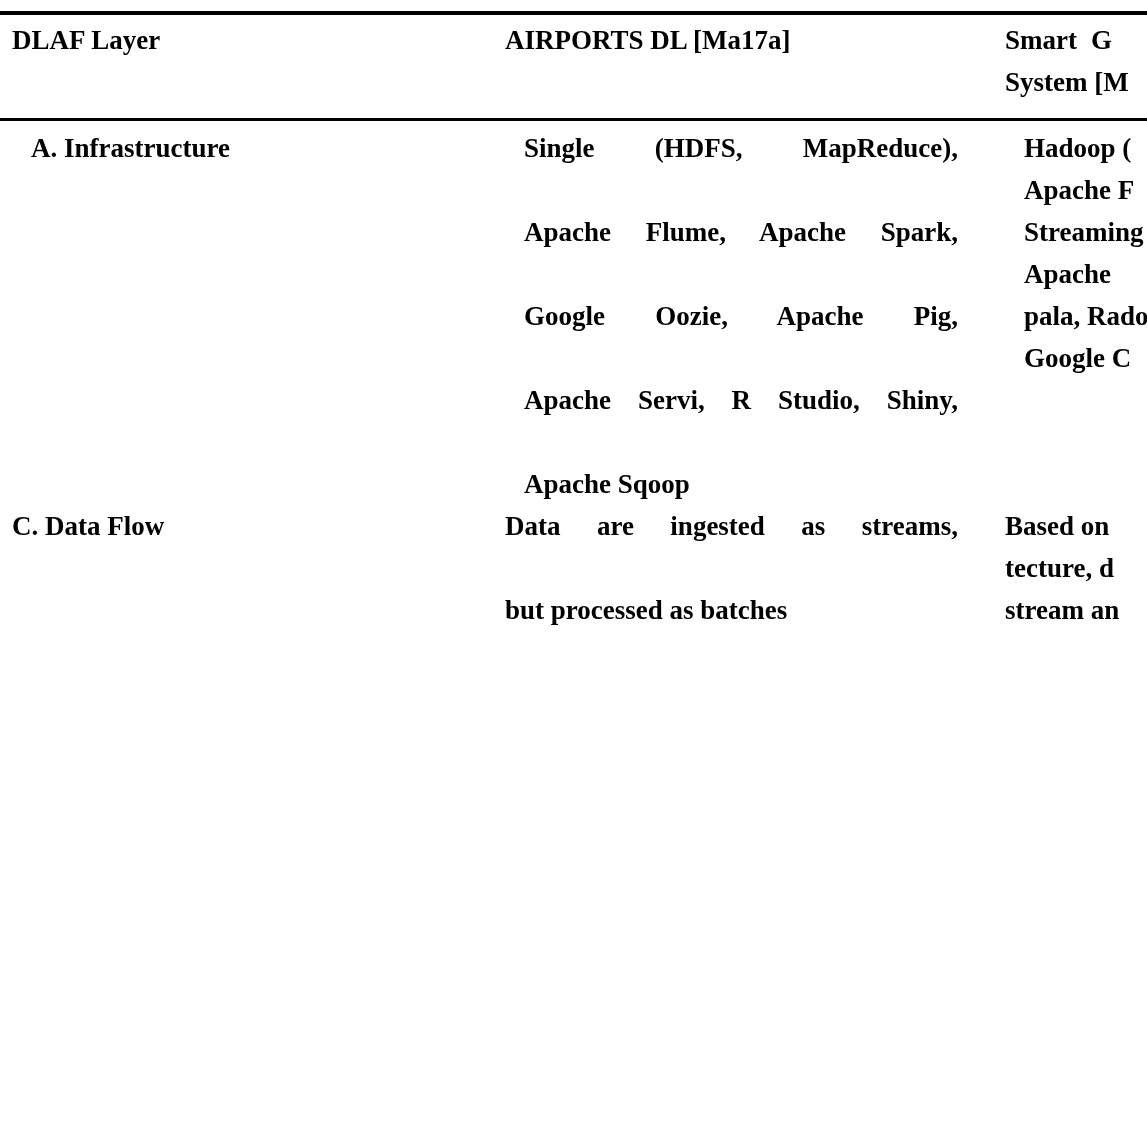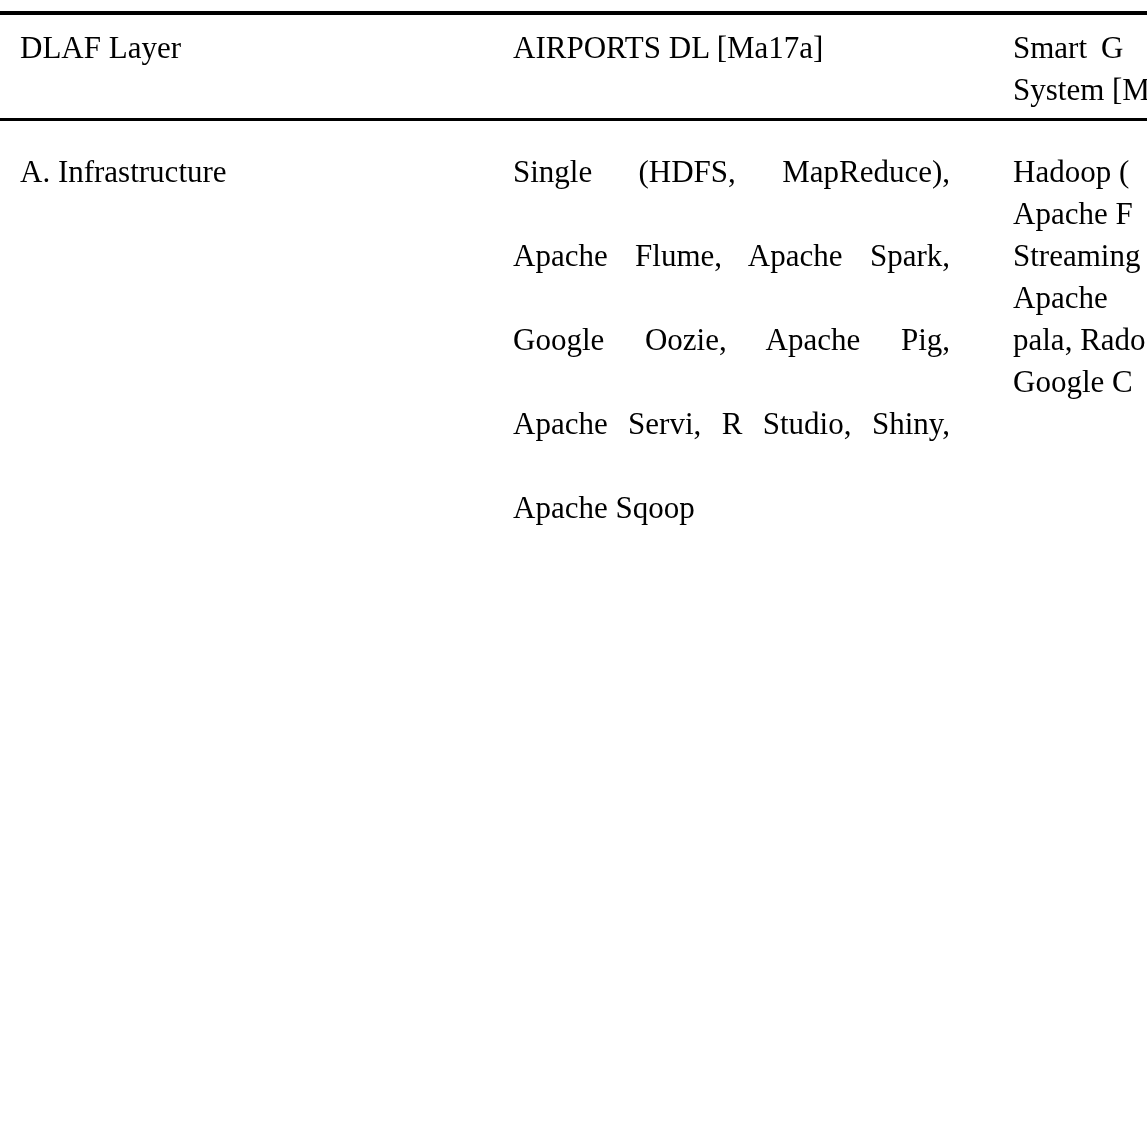--- a/index.html
+++ b/index.html
@@ -37,37 +37,37 @@
     width: 1147px;
     border-collapse: collapse;
     table-layout: fixed;
   }
   col.c1 { width: 493px; }
   col.c2 { width: 505px; }
   col.c3 { width: 149px; }
 
   td, th {
     vertical-align: top;
-    padding: 8px;
+    padding: 0;
     margin: 0;
-    font-weight: normal;
+    font-weight: bold;
     text-align: left;
-    font-size: 31px;
+    font-size: 27px;
     line-height: 42px;
   }
 
   
   thead th { height: 104px; }
   thead th .cellbox { padding-top: 19px; }
 
   thead th.h1 .cellbox { padding-left: 12px; }
   thead th.h2 .cellbox { padding-left: 12px; }
   thead th.h3 .cellbox { padding-left: 7px; }
 
-  tbody tr:first-child td .cellbox { padding-top: 23px; }
+  tbody tr:first-child td .cellbox { padding-top: 23px; margin-left: 19px; }
 
   td.c-layer  .cellbox { padding-left: 12px; padding-right: 6px; }
   td.c-air    .cellbox { padding-left: 12px; padding-right: 40px; text-align: justify; text-justify: inter-word; }
   td.c-smart  .cellbox { padding-left: 7px;  padding-right: 0; text-align: justify; text-justify: inter-word; }
 
   
   .cellbox { box-sizing: border-box; }
   .just { text-align: justify; text-justify: inter-word; }
   .just::after {
     content: "";
@@ -139,16 +139,34 @@
             <div class="cellbox">
               <span class="line">Hadoop (</span>
               <span class="line">Apache F</span>
               <span class="line">Streaming</span>
               <span class="line">Apache</span>
               <span class="line">pala, Rado</span>
               <span class="line">Google C</span>
             </div>
           </td>
         </tr>
+        <tr>
+          <td class="c-layer">
+            <div class="cellbox"><span>C. Data Flow</span></div>
+          </td>
+          <td class="c-air">
+            <div class="cellbox">
+              <div class="just">Data are ingested as streams,</div>
+              <div>but processed as batches</div>
+            </div>
+          </td>
+          <td class="c-smart">
+            <div class="cellbox">
+              <span class="line">Based on</span>
+              <span class="line">tecture, d</span>
+              <span class="line">stream an</span>
+            </div>
+          </td>
+        </tr>
       </tbody>
   </table>
 
 </div>
 
 </body></html>

